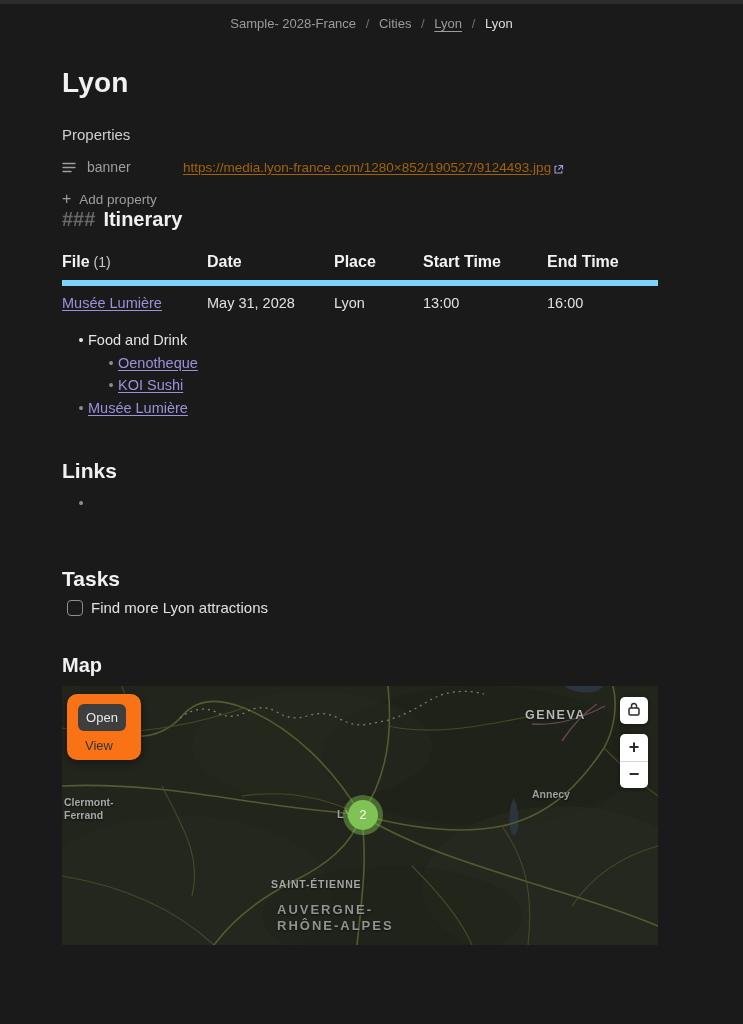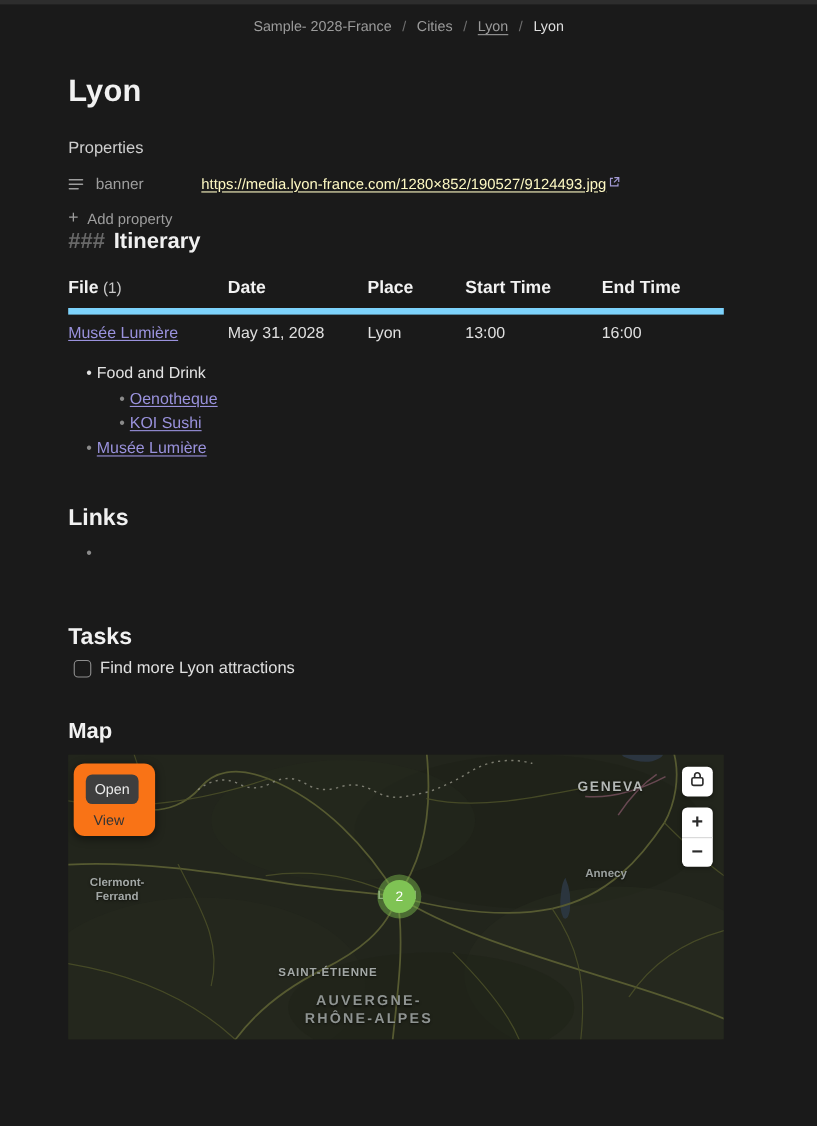--- a/index.html
+++ b/index.html
@@ -21,21 +21,21 @@
   .crumb-sep { color:#6f6f6f; margin:0 6px; }
 
   .content { width:596px; margin-left:62px; }
 
   .page-title { margin-top:36px; font-size:28px; font-weight:700; color:#f1f1f1; letter-spacing:.2px; }
 
   .props-label { margin-top:27px; font-size:15px; color:#cfcfcf; }
   .prop-row { margin-top:16px; display:flex; align-items:center; }
   .prop-icon { width:16px; height:16px; margin-right:9px; display:inline-flex; align-items:center; }
   .prop-name { color:#9e9e9e; font-size:14px; width:96px; }
-  .prop-link { color:#fef9c3; font-size:13.5px; text-decoration:underline; text-underline-offset:2px; cursor:pointer; display:inline-flex; align-items:flex-start; }
+  .prop-link { color:#a16207; font-size:13.5px; text-decoration:underline; text-underline-offset:2px; cursor:pointer; display:inline-flex; align-items:flex-end; }
   .ext-icon { margin-left:2px; display:inline-flex; }
   .add-prop { margin-top:15px; display:flex; align-items:center; color:#9e9e9e; font-size:13.5px; cursor:pointer; }
   .add-plus { font-size:16px; margin-right:8px; color:#9e9e9e; }
 
   .h-itinerary { font-size:20px; font-weight:700; color:#f0f0f0; }
   .hash-prefix { color:#686868; font-weight:700; margin-right:8px; }
 
   .itable { margin-top:22px; width:596px; }
   .itable-header { display:flex; border-bottom:6px solid #7dd3fc; padding-bottom:9px; }
   .itable-header .cell { font-size:16px; font-weight:700; color:#f2f2f2; }
@@ -64,25 +64,25 @@
     background:transparent; margin-right:8px; cursor:pointer; flex:0 0 16px;
   }
   .task-label { font-size:15px; color:#e0e0e0; }
 
   .h-map { margin-top:38px; font-size:20px; font-weight:700; color:#f1f1f1; }
 
   .map-box {
     position:relative; margin-top:9px; width:596px; height:259px;
     background:#22251c; overflow:hidden; cursor:grab;
   }
-  .map-label { position:absolute; color:#a3a8a6; font-weight:700; text-align:center; text-shadow:0 1px 2px rgba(0,0,0,.6); }
+  .map-label { position:absolute; color:#a3a8a6; font-weight:700; text-shadow:0 1px 2px rgba(0,0,0,.6); }
   .lbl-geneva { left:463px; top:22px; font-size:12.5px; letter-spacing:1.5px; color:#b4b8b6; }
   .lbl-annecy { left:470px; top:102px; font-size:10.5px; color:#9aa09e; }
   .lbl-clermont { left:2px; top:110px; font-size:10.5px; line-height:13px; color:#a3a8a6; width:85px; }
-  .lbl-stetienne { left:191px; top:192px; font-size:10.5px; letter-spacing:.8px; }
+  .lbl-stetienne { left:209px; top:192px; font-size:10.5px; letter-spacing:.8px; }
   .lbl-region { left:215px; top:216px; font-size:13px; letter-spacing:2px; line-height:16px; color:#8f9492; }
   .lbl-lyon { left:275px; top:122px; font-size:11px; letter-spacing:2px; width:50px; color:#9aa09e; }
 
   .cluster-ring {
     position:absolute; left:281px; top:109px; width:40px; height:40px; border-radius:50%;
     background:rgba(128,196,80,.45); display:flex; align-items:center; justify-content:center; cursor:pointer;
   }
   .cluster-core {
     width:30px; height:30px; border-radius:50%; background:#7fc354;
     display:flex; align-items:center; justify-content:center;

